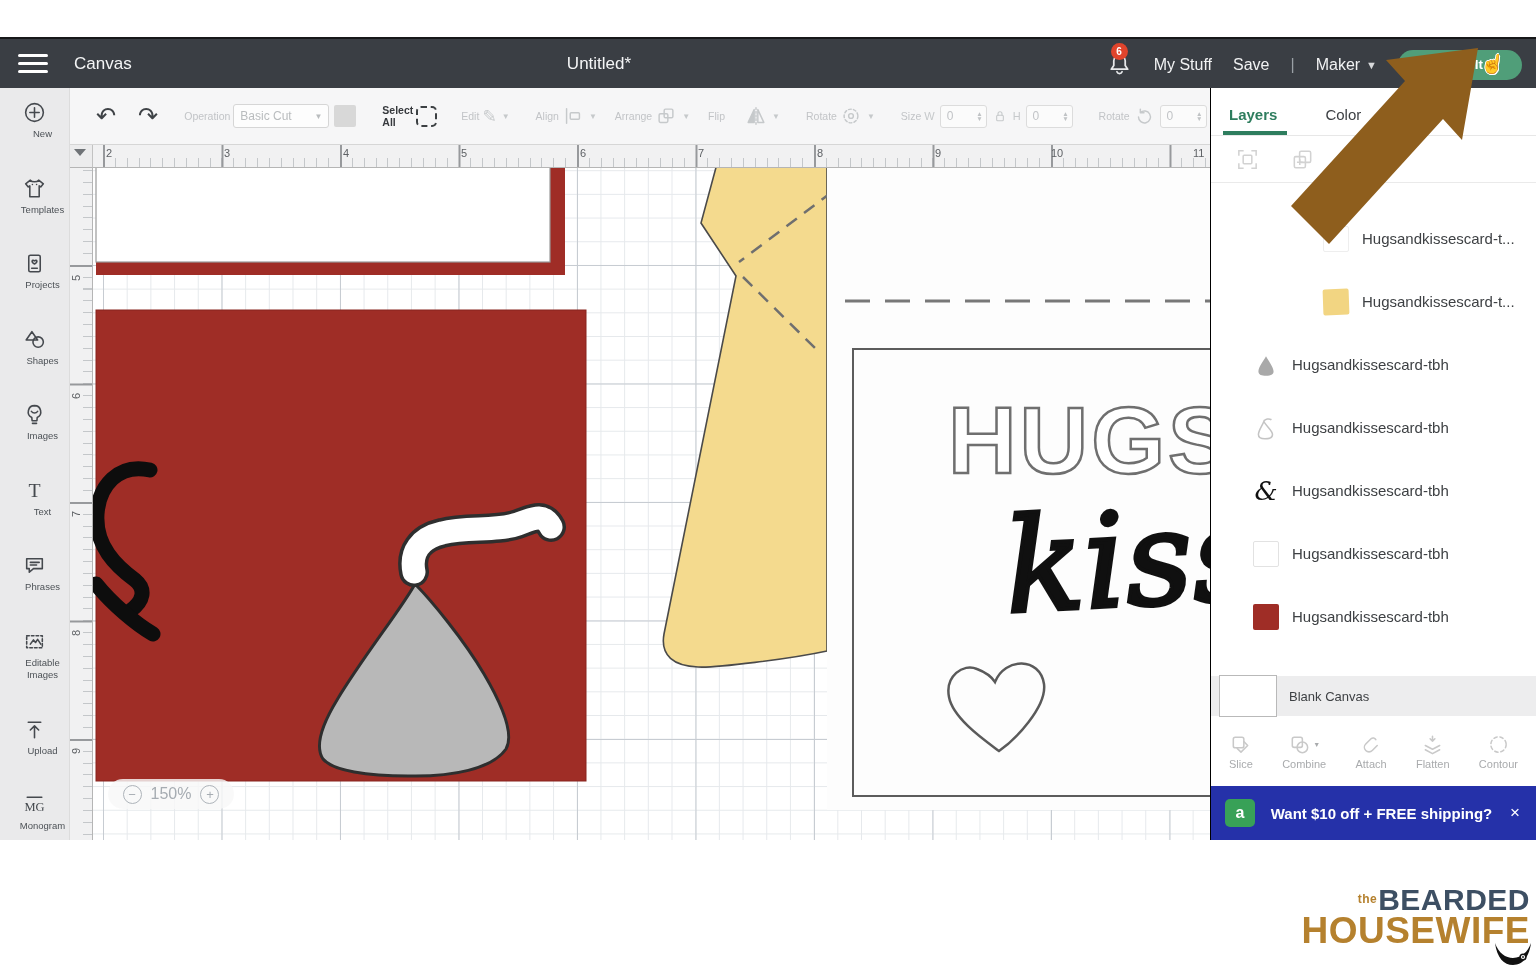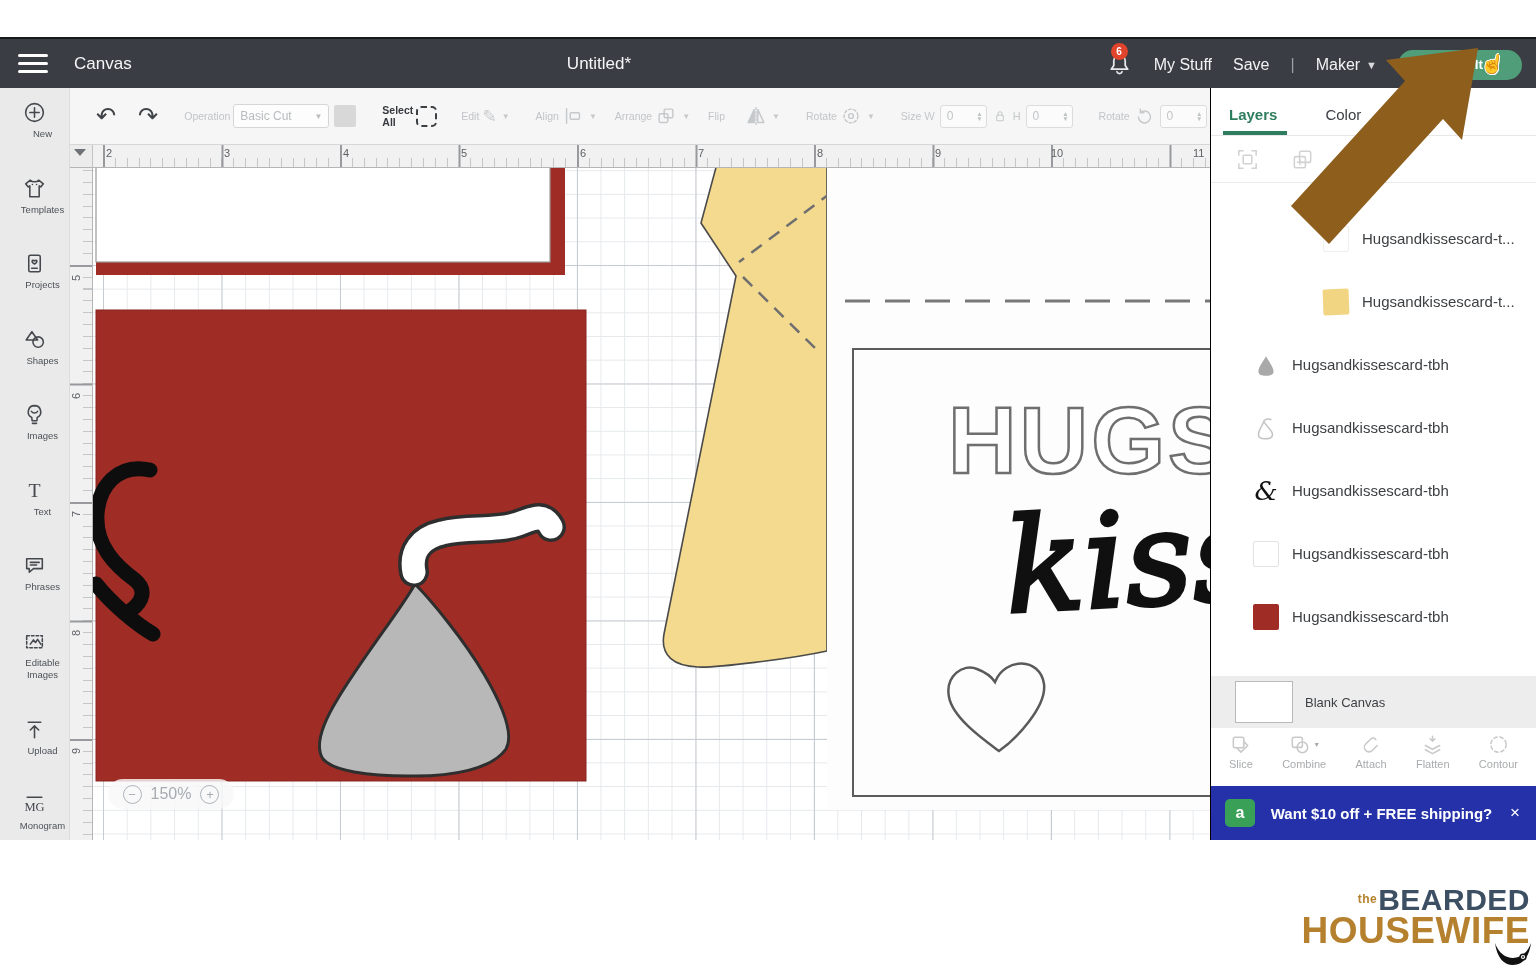--- a/index.html
+++ b/index.html
@@ -113,22 +113,22 @@
   .tab.active::after { content:""; position:absolute; left:-6px; right:-10px; bottom:0; height:4px; background:#2e7d5e; }
   .paneltools { height:47px; border-bottom:1px solid #eaeaea; display:flex; align-items:center;
                 gap:30px; padding-left:24px; }
   .paneltools svg { width:25px; height:25px; stroke:#d2d2d2; fill:none; stroke-width:1.6; cursor:pointer; }
   .layerlist { padding-top:24px; }
   .lrow { height:63px; display:flex; align-items:center; gap:13px; padding-left:42px; cursor:pointer; }
   .lrow.sub { padding-left:112px; }
   .lthumb { width:26px; height:26px; flex:0 0 auto; }
   .llabel { font-size:15px; color:#3e4144; white-space:nowrap; }
   .thumb-box { width:26px; height:26px; border-radius:2px; }
-  .blankrow { position:absolute; left:0; top:588px; width:100%; height:52px; background:#ededee;
-              display:flex; align-items:center; gap:12px; padding-left:24px; cursor:pointer; }
+  .blankrow { position:absolute; left:0; top:588px; width:100%; height:40px; background:#ededee;
+              display:flex; align-items:center; gap:12px; padding-left:8px; cursor:pointer; }
   .blankthumb { width:58px; height:42px; background:#fff; border:1px solid #b9b9b9; }
   .blanklabel { font-size:13px; color:#3e4144; }
   .actions { position:absolute; left:0; top:640px; width:100%; height:46px; display:flex;
              justify-content:space-between; align-items:center; padding:0 18px; }
   .action { display:flex; flex-direction:column; align-items:center; gap:2px; color:#a9abad;
             font-size:11px; cursor:pointer; }
   .action svg { width:23px; height:23px; stroke:#c9c9c9; fill:none; stroke-width:1.6;
                 stroke-linecap:round; stroke-linejoin:round; }
   .combo { display:flex; align-items:center; gap:2px; }
   .banner { position:absolute; left:0; top:698px; width:100%; height:54px; background:#2531a9;

